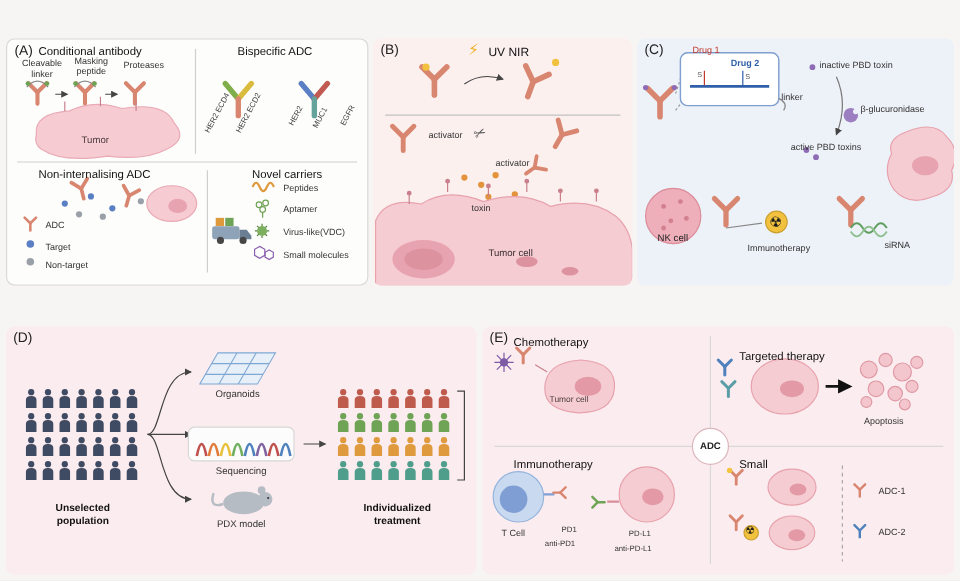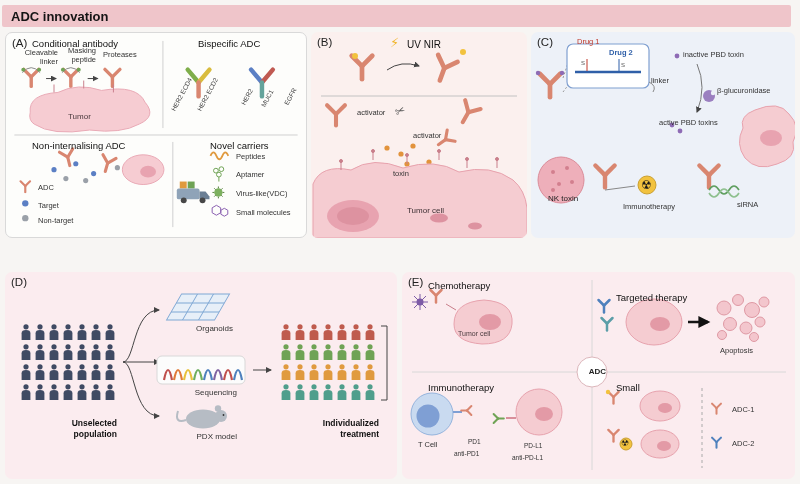--- a/index.html
+++ b/index.html
@@ -10,21 +10,21 @@
 .panel{position:absolute;border-radius:7px;overflow:hidden}
 .pA{left:5px;top:32px;width:302px;height:206px;background:#fdfdfb;border:1px solid #d9d9d9}
 .pB{left:311px;top:32px;width:216px;height:206px;background:#fbf0ee}
 .pC{left:531px;top:32px;width:264px;height:206px;background:#edf1f8}
 .pD{left:5px;top:272px;width:392px;height:207px;background:#fbecef}
 .pE{left:402px;top:272px;width:393px;height:207px;background:#fbecef}
 .cv{position:absolute;left:0;top:0;width:100%;height:100%}
 .tag{position:absolute;left:6px;top:4px;font-size:11.5px;color:#222}
 .ttl{position:absolute;font-weight:400;font-size:9.5px;color:#111;white-space:nowrap}
 .lbl{position:absolute;font-size:7.5px;color:#333;line-height:1.25;white-space:pre-line}
-.c{text-align:right}
+.c{text-align:center}
 .rlbl{position:absolute;font-size:6.5px;color:#444;transform:rotate(-62deg);transform-origin:0 100%;white-space:nowrap}
 .sym{position:absolute;font-family:"DejaVu Sans",sans-serif;line-height:1}
 </style>
 </head>
 <body>
 
 <div class="page">
 
 <svg width="0" height="0" style="position:absolute" aria-hidden="true">
  <defs>
@@ -41,23 +41,20 @@
         </symbol>
   <marker id="arw" markerWidth="7" markerHeight="7" refX="5" refY="3" orient="auto">
           <path d="M0 0 L6 3 L0 6 Z" fill="#444"></path>
         </marker>
   <marker id="arwB" markerWidth="6" markerHeight="6" refX="4" refY="2.5" orient="auto">
           <path d="M0 0 L5 2.5 L0 5 Z" fill="#111"></path>
         </marker>
  </defs>
 </svg>
 
-<div class="banner" style="top:5px">
-      <span>ADC innovation</span>
-    </div>
 
 <div class="panel pA">
   <svg class="cv" viewBox="0 0 302 206">
     <line x1="158" y1="8" x2="158" y2="96" stroke="#cfcfcf"></line>
     <line x1="8" y1="103" x2="294" y2="103" stroke="#cfcfcf"></line>
     <line x1="168" y1="110" x2="168" y2="196" stroke="#cfcfcf"></line>
     <g>
       <g color="#d98670">
             <use href="#ab" x="14" y="34" width="22" height="22"></use>
             <use href="#ab" x="54" y="34" width="22" height="22"></use>
@@ -284,21 +281,21 @@
   </svg>
   <span class="tag">(C)</span>
   <span class="lbl" style="left:46px;top:5px;font-weight:400;color:#c0392b">Drug 1</span>
   <span class="lbl" style="left:78px;top:16px;font-weight:700;color:#2f5fa8">Drug 2</span>
   <span class="lbl" style="left:50px;top:28px;font-size:6px;color:#555">S</span>
   <span class="lbl" style="left:90px;top:30px;font-size:6px;color:#555">S</span>
   <span class="lbl" style="left:120px;top:44px">linker</span>
   <span class="lbl" style="left:152px;top:18px">inactive PBD toxin</span>
   <span class="lbl" style="left:186px;top:54px">β-glucuronidase</span>
   <span class="lbl" style="left:128px;top:86px">active PBD toxins</span>
-  <span class="lbl" style="left:17px;top:162px;font-size:8px;color:#222">NK toxin</span>
+  <span class="lbl" style="left:17px;top:162px;font-size:8px;color:#222">NK cell</span>
   <span class="sym" style="left:110px;top:147px;font-size:12px;color:#1a1a1a">☢</span>
   <span class="lbl" style="left:92px;top:170px">Immunotherapy</span>
   <span class="lbl" style="left:206px;top:168px">siRNA</span>
 </div>
 
 
 <div class="panel pD">
   <svg class="cv" viewBox="0 0 392 207">
     <g transform="translate(16,52)" color="#3f4a63">
       <g>

